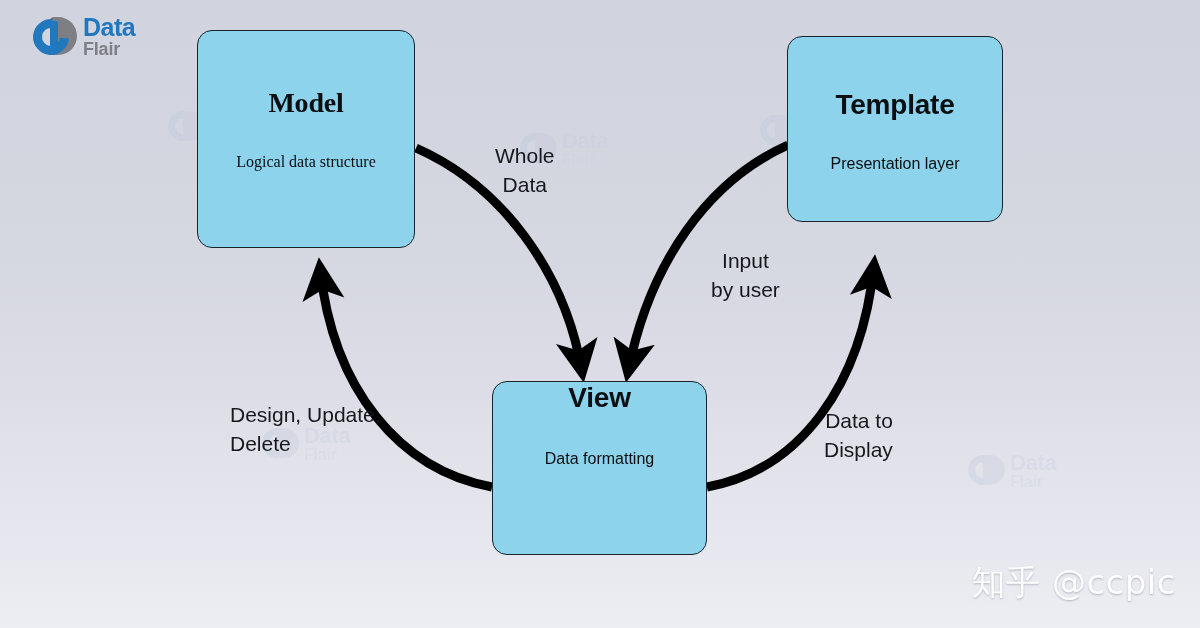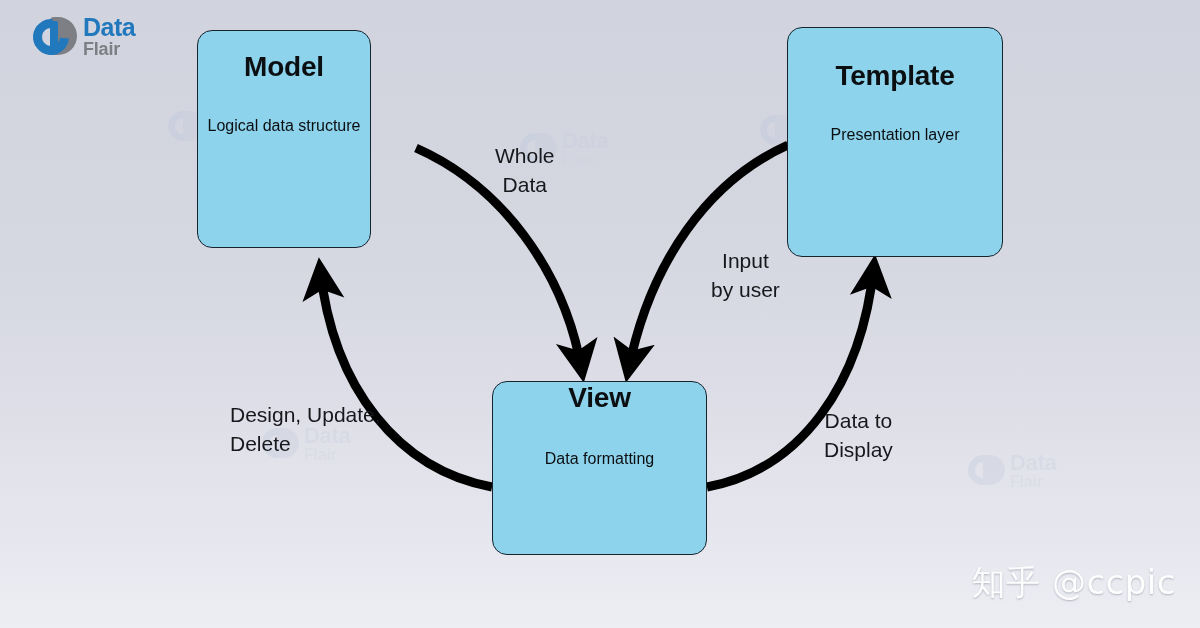--- a/index.html
+++ b/index.html
@@ -154,29 +154,30 @@
   }
   .node .node-sub {
     font-size: 16px;
     font-weight: normal;
     text-align: center;
     line-height: 1.32;
   }
 
   #node-model {
     left: 197px; top: 30px;
-    width: 174px; height: 218px;
-    padding-top: 20px;
+    width: 218px; height: 218px;
+    padding-top: 56px;
+    font-family: Liberation Serif, serif;
   }
   #node-model .node-sub { margin-top: 32px; }
 
   #node-template {
-    left: 787px; top: 27px;
-    width: 216px; height: 230px;
-    padding-top: 32px;
+    left: 787px; top: 36px;
+    width: 216px; height: 186px;
+    padding-top: 52px;
   }
   #node-template .node-sub { margin-top: 32px; }
 
   #node-view {
     left: 492px; top: 381px;
     width: 215px; height: 174px;
   }
   #node-view .node-sub { margin-top: 34px; }
 
   
@@ -184,21 +185,21 @@
     position: absolute;
     z-index: 5;
     font-size: 21px;
     color: #16181c;
     line-height: 1.37;
     white-space: pre-line;
   }
   #label-whole-data  { left: 495px; top: 142px; text-align: center; }
   #label-input-user  { left: 676px; top: 247px; text-align: center; margin-left: 35px; }
   #label-design      { left: 230px; top: 401px; }
-  #label-data-display{ left: 824px; top: 407px; text-align: center; }
+  #label-data-display{ left: 824px; top: 407px; text-align: right; }
 
   
   #zhihu-watermark {
     position: absolute;
     right: 24px;
     bottom: 22px;
     z-index: 7;
     font-size: 34px;
     color: #ffffff;
     opacity: 0.92;

